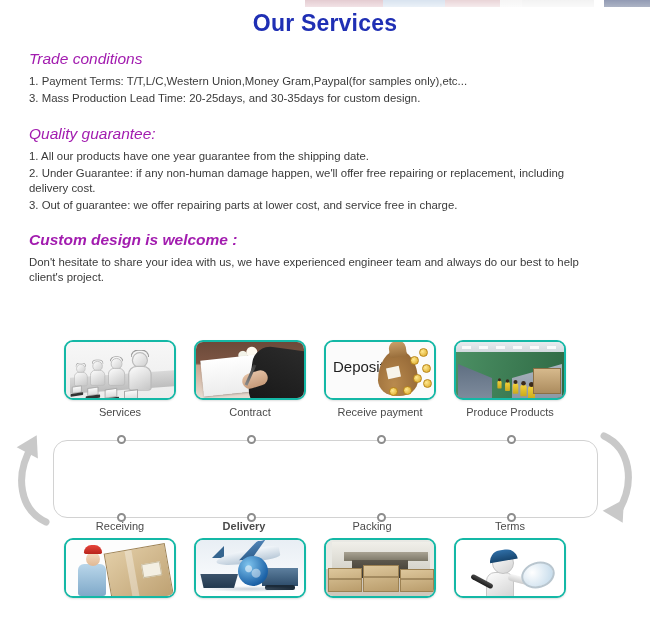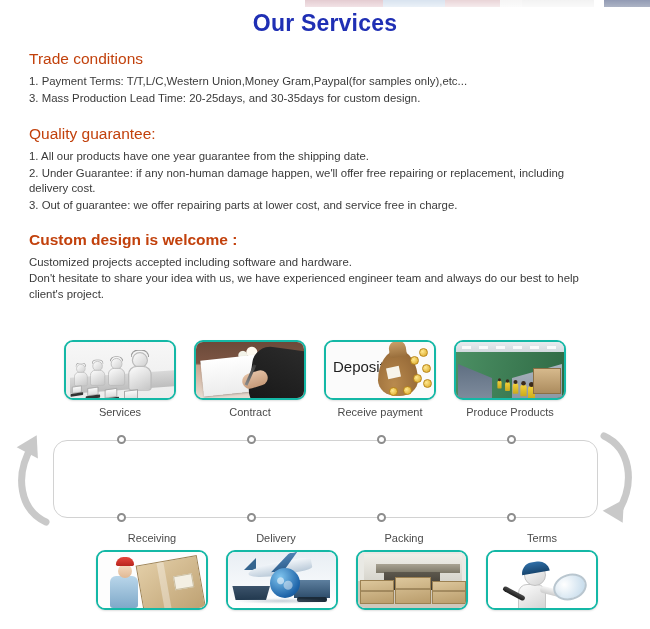--- a/index.html
+++ b/index.html
@@ -42,23 +42,24 @@
     font-size: 23px;
     font-weight: bold;
     color: #1f2fb4;
     letter-spacing: .2px;
   }
 
   
   .content { position: absolute; left: 29px; top: 50px; width: 575px; }
   .sect-head {
     font-size: 15.5px;
-    color: #c2410c;
+    color: #a21caf;
     margin: 0 0 6px 0;
     font-weight: 400;
+    font-style: italic;
   }
   .sect-head.bold-head { font-weight: 700; }
   .line {
     font-size: 11.4px;
     line-height: 15.6px;
     color: #3a3a3a;
     margin: 0 0 1px 0;
     white-space: normal;
   }
   .gap-lg { height: 18px; }
@@ -66,21 +67,21 @@
 
   
   .flow {
     position: absolute;
     left: 0; top: 335px;
     width: 650px; height: 285px;
   }
 
   .tile-row { position: absolute; left: 0; width: 650px; display: flex; }
   .tile-row.top { top: 5px; }
-  .tile-row.bottom { top: 197px; padding-left: 32px; }
+  .tile-row.bottom { top: 185px; }
 
   .tile-cell {
     width: 130px;
     margin-left: 0;
     display: flex;
     flex-direction: column;
     align-items: center;
   }
   .tile-row.top .tile-cell:nth-child(1) { margin-left: 55px; }
   .tile-row.bottom .tile-cell:nth-child(1) { margin-left: 55px; }
@@ -497,21 +498,20 @@
     <div class="sect-head">Quality guarantee:</div>
     <p class="line">1. All our products have one year guarantee from the shipping date.</p>
     <p class="line">2. Under Guarantee: if any non-human damage happen, we'll offer free repairing or replacement, including delivery cost.</p>
     <p class="line">3. Out of guarantee: we offer repairing parts at lower cost, and service free in charge.</p>
   </div>
 
   <div class="gap-md"></div>
 
   <div>
     <div class="sect-head bold-head">Custom design is welcome :</div>
-    <p class="line">Customized projects accepted including software and hardware.</p>
     <p class="line">Don't hesitate to share your idea with us, we have experienced engineer team and always do our best to help client's project.</p>
   </div>
 
 </div>
 
 <div class="flow">
 
   <div class="arrow-left">
     <svg width="48" height="98" viewBox="0 0 48 98">
       <path d="M40 92 C14 80, 8 46, 26 16" fill="none" stroke="#c9c9c9" stroke-width="7" stroke-linecap="round"></path>
@@ -655,21 +655,21 @@
           <div class="rc-legs"></div>
           <div class="rc-body"></div>
           <div class="rc-head"></div>
           <div class="rc-cap"></div>
           <div class="rc-pkg"></div>
         </div>
       </div>
     </div>
 
     <div class="tile-cell">
-      <div class="tile-label" style="margin:0 12px 6px 0;">Delivery</div>
+      <div class="tile-label" style="margin:0 12px 6px 0;font-weight:bold;">Delivery</div>
       <div class="thumb">
         <div class="thumb-inner">
           <div class="bg-fill dl-bg"></div>
           <div class="dl-tail"></div>
           <div class="dl-plane"></div>
           <div class="dl-ship"></div>
           <div class="dl-truck"></div>
           <div class="dl-globe"></div>
           <div class="dl-shadow"></div>
         </div>

